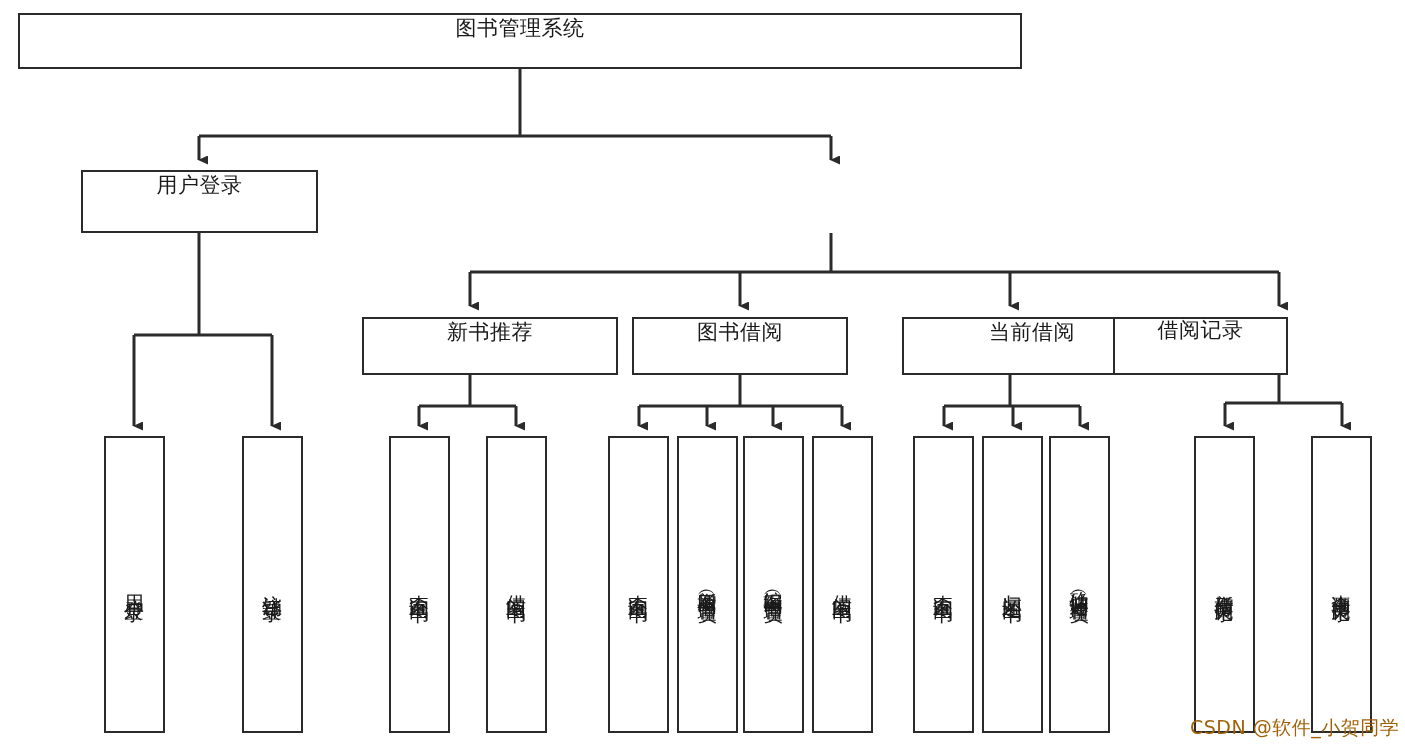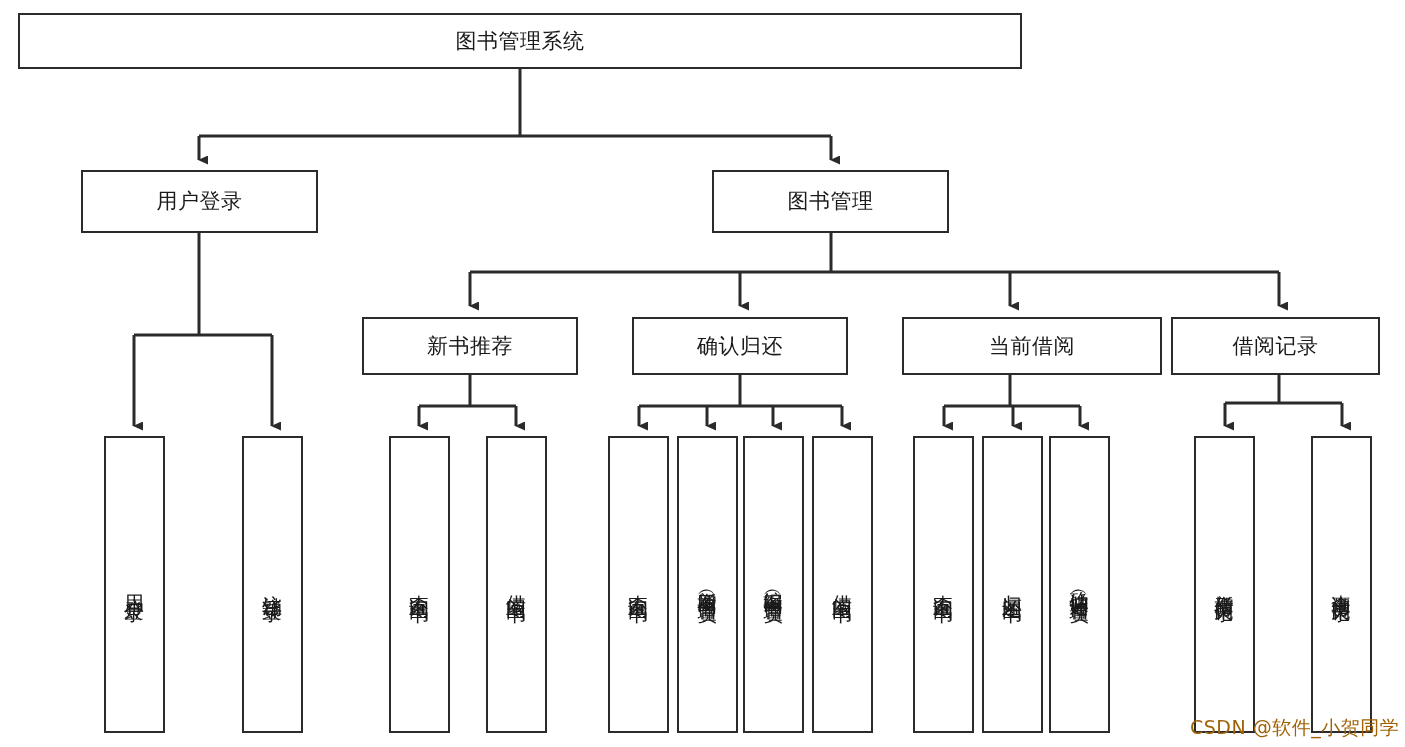--- a/index.html
+++ b/index.html
@@ -24,21 +24,21 @@
     width: 1405px;
     height: 747px;
     pointer-events: none;
   }
   .node {
     position: absolute;
     box-sizing: border-box;
     background: #ffffff;
     border: 2px solid #2b2b2b;
     display: flex;
-    align-items: center;
+    align-items: flex-start;
     justify-content: center;
     color: #1a1a1a;
   }
   .node .label {
     display: block;
     text-align: center;
     line-height: 1.28;
   }
   .node.horizontal .label {
     font-size: 21px;
@@ -128,34 +128,31 @@
     </g>
   </svg>
 
   <div class="node root" style="left:18px; top:13px; width:1004px; height:56px;">
     <span class="label">图书管理系统</span>
   </div>
 
   <div class="node horizontal" style="left:81px; top:170px; width:237px; height:63px;">
     <span class="label">用户登录</span>
   </div>
-  <div class="node horizontal" style="left:712px; top:170px; width:237px; height:63px;">
-    <span class="label">图书管理</span>
-  </div>
-
-  <div class="node horizontal" style="left:362px; top:317px; width:216px; height:58px;">
+
+  <div class="node horizontal" style="left:362px; top:317px; width:256px; height:58px;">
     <span class="label">新书推荐</span>
   </div>
   <div class="node horizontal" style="left:632px; top:317px; width:216px; height:58px;">
-    <span class="label">确认归还</span>
+    <span class="label">图书借阅</span>
   </div>
   <div class="node horizontal" style="left:902px; top:317px; width:260px; height:58px;">
     <span class="label">当前借阅</span>
   </div>
-  <div class="node horizontal" style="left:1171px; top:317px; width:209px; height:58px;">
+  <div class="node horizontal" style="left:1113px; top:317px; width:175px; height:58px;font-family:Liberation Mono, monospace;">
     <span class="label">借阅记录</span>
   </div>
 
   <div class="node vertical" style="left:104px; top:436px; width:61px; height:297px;">
     <span class="label">用户登录</span>
   </div>
   <div class="node vertical" style="left:242px; top:436px; width:61px; height:297px;">
     <span class="label">注销登录</span>
   </div>
 

